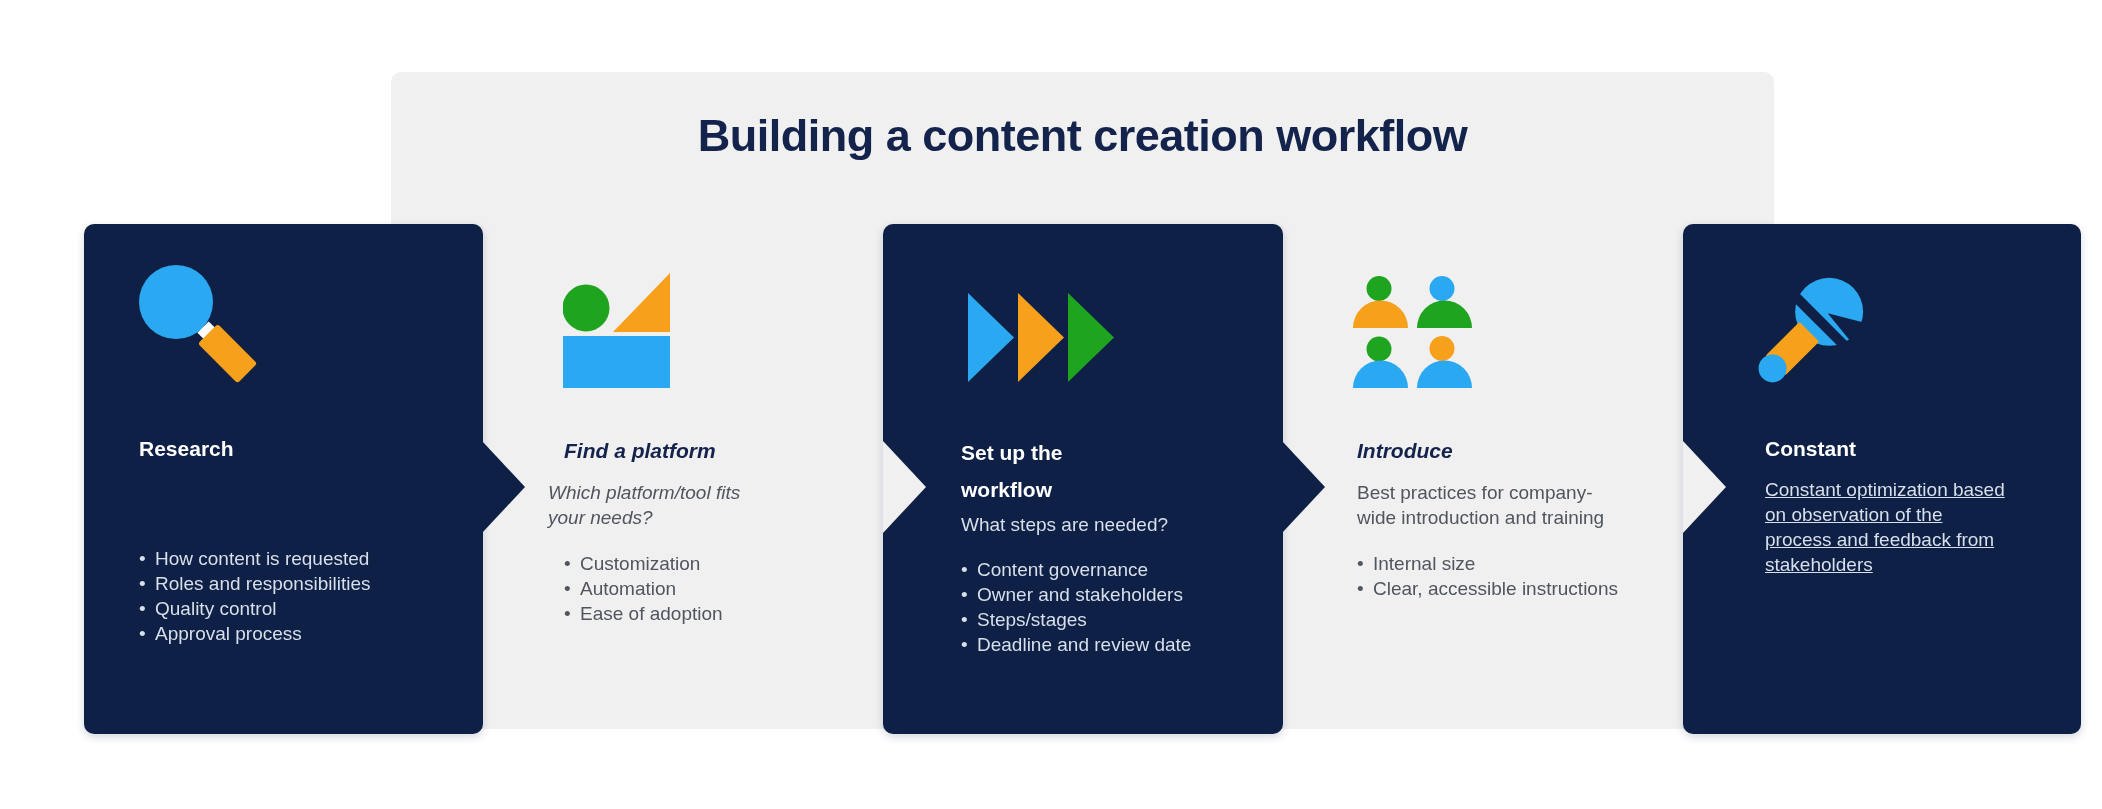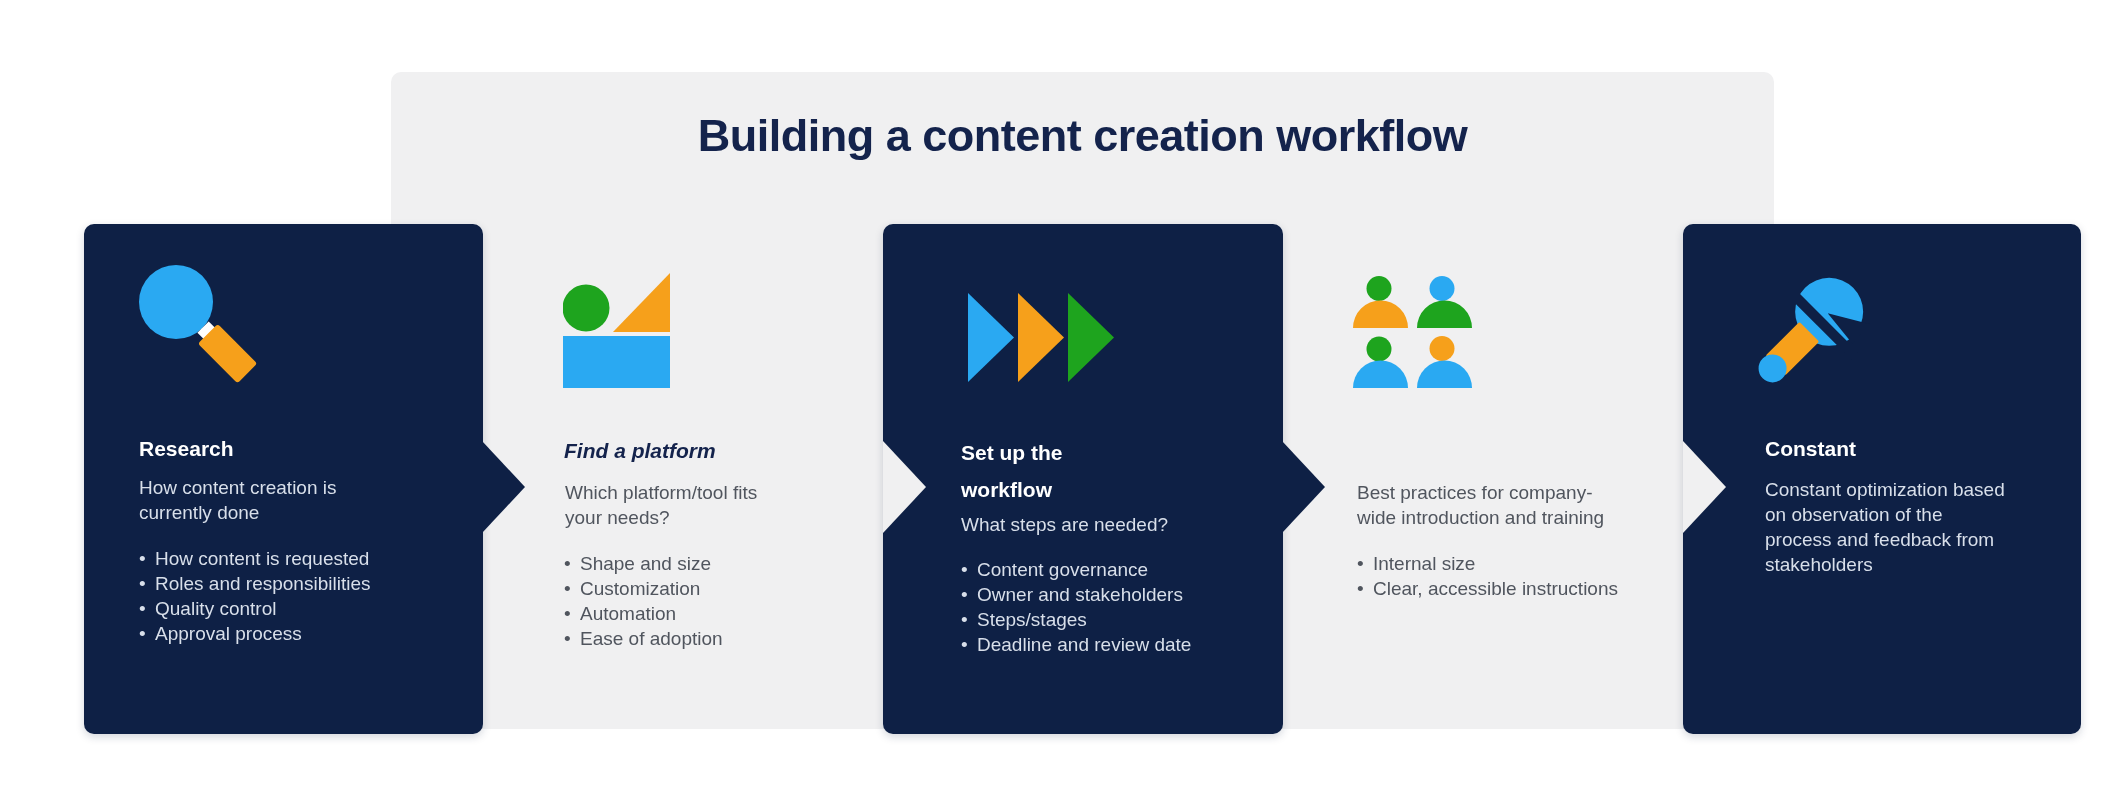--- a/index.html
+++ b/index.html
@@ -67,39 +67,36 @@
   <div class="arrow light" id="arrow-2"></div>
   <div class="arrow navy" id="arrow-3"></div>
   <div class="arrow light" id="arrow-4"></div>
 
   <svg class="icon" style="left:100px;top:255px;" width="130" height="135" viewBox="0 0 130 135">
     <circle cx="48" cy="47" r="37" fill="#2AA9F2"></circle>
     <rect x="72" y="70" width="16" height="14" transform="rotate(-45 80 77)" fill="#FFFFFF"></rect>
     <rect x="85.6" y="70.6" width="28" height="56" rx="3" transform="rotate(-45 99.6 98.6)" fill="#F6A01B"></rect>
   </svg>
   <div class="step-title on-navy" style="left:111px;top:430px;width:320px;">Research</div>
-  <div class="step-body on-navy" style="left:111px;top:475px;width:320px;">How content creation is
-currently done</div>
   <div class="bullets on-navy" style="left:111px;top:546px;width:340px;">
     <div class="bullet"><span class="dot">•</span><span>How content is requested</span></div>
     <div class="bullet"><span class="dot">•</span><span>Roles and responsibilities</span></div>
     <div class="bullet"><span class="dot">•</span><span>Quality control</span></div>
     <div class="bullet"><span class="dot">•</span><span>Approval process</span></div>
   </div>
 
   <svg class="icon" style="left:535px;top:270px;" width="108" height="118" viewBox="0 0 108 118">
     <circle cx="23" cy="38" r="23.5" fill="#1EA41E"></circle>
     <polygon points="50,62 107,62 107,3" fill="#F6A01B"></polygon>
     <rect x="0" y="66" width="107" height="52" fill="#2AA9F2"></rect>
   </svg>
   <div class="step-title on-gray" style="left:536px;top:432px;width:320px;">Find a platform</div>
-  <div class="step-body on-gray" style="left:537px;top:480px;width:320px;">Which platform/tool fits
+  <div class="step-body on-gray" style="left:520px;top:480px;width:320px;font-style:italic;">Which platform/tool fits
 your needs?</div>
   <div class="bullets on-gray" style="left:536px;top:551px;width:340px;">
-    <div class="bullet"><span class="dot">•</span><span>Shape and size</span></div>
     <div class="bullet"><span class="dot">•</span><span>Customization</span></div>
     <div class="bullet"><span class="dot">•</span><span>Automation</span></div>
     <div class="bullet"><span class="dot">•</span><span>Ease of adoption</span></div>
   </div>
 
   <svg class="icon" style="left:940px;top:293px;" width="146" height="89" viewBox="0 0 146 89">
     <polygon points="0,0 46,44.5 0,89" fill="#2AA9F2"></polygon>
     <polygon points="50,0 96,44.5 50,89" fill="#F6A01B"></polygon>
     <polygon points="100,0 146,44.5 100,89" fill="#1EA41E"></polygon>
   </svg>
@@ -116,35 +113,36 @@
   <svg class="icon" style="left:1325px;top:276px;" width="119" height="112" viewBox="0 0 119 112">
     <circle cx="26" cy="12.5" r="12.5" fill="#1EA41E"></circle>
     <path d="M0,52 A27.5,27.5 0 0 1 55,52 Z" fill="#F6A01B"></path>
     <circle cx="89" cy="12.5" r="12.5" fill="#2AA9F2"></circle>
     <path d="M64,52 A27.5,27.5 0 0 1 119,52 Z" fill="#1EA41E"></path>
     <circle cx="26" cy="73" r="12.5" fill="#1EA41E"></circle>
     <path d="M0,112 A27.5,27.5 0 0 1 55,112 Z" fill="#2AA9F2"></path>
     <circle cx="89" cy="72.5" r="12.5" fill="#F6A01B"></circle>
     <path d="M64,112 A27.5,27.5 0 0 1 119,112 Z" fill="#2AA9F2"></path>
   </svg>
+  <div class="step-title on-gray" style="left:1329px;top:432px;width:320px;">Introduce</div>
   <div class="step-body on-gray" style="left:1329px;top:480px;width:330px;">Best practices for company-
 wide introduction and training</div>
   <div class="bullets on-gray" style="left:1329px;top:551px;width:340px;">
     <div class="bullet"><span class="dot">•</span><span>Internal size</span></div>
     <div class="bullet"><span class="dot">•</span><span>Clear, accessible instructions</span></div>
   </div>
 
   <svg class="icon" style="left:1712px;top:256px;" width="150" height="150" viewBox="0 0 150 150">
     <g transform="rotate(45 75 70)">
       <circle cx="75" cy="50" r="34" fill="#2AA9F2"></circle>
       <rect x="26" y="58" width="98" height="10" fill="#0E2045"></rect>
       <polygon points="112,30 75,52 114,56" fill="#0E2045"></polygon>
       <rect x="61" y="78" width="28" height="48" rx="2" fill="#F6A01B"></rect>
       <circle cx="75" cy="130" r="14" fill="#2AA9F2"></circle>
     </g>
   </svg>
   <div class="step-title on-navy" style="left:1737px;top:430px;width:300px;">Constant</div>
-  <div class="step-body on-navy" style="left:1737px;top:477px;width:300px;">Constant optimization based
+  <div class="step-body on-navy" style="left:1737px;top:477px;width:300px;text-decoration:underline;">Constant optimization based
 on observation of the
 process and feedback from
 stakeholders</div>
 
 </div>
 
 </body></html>

